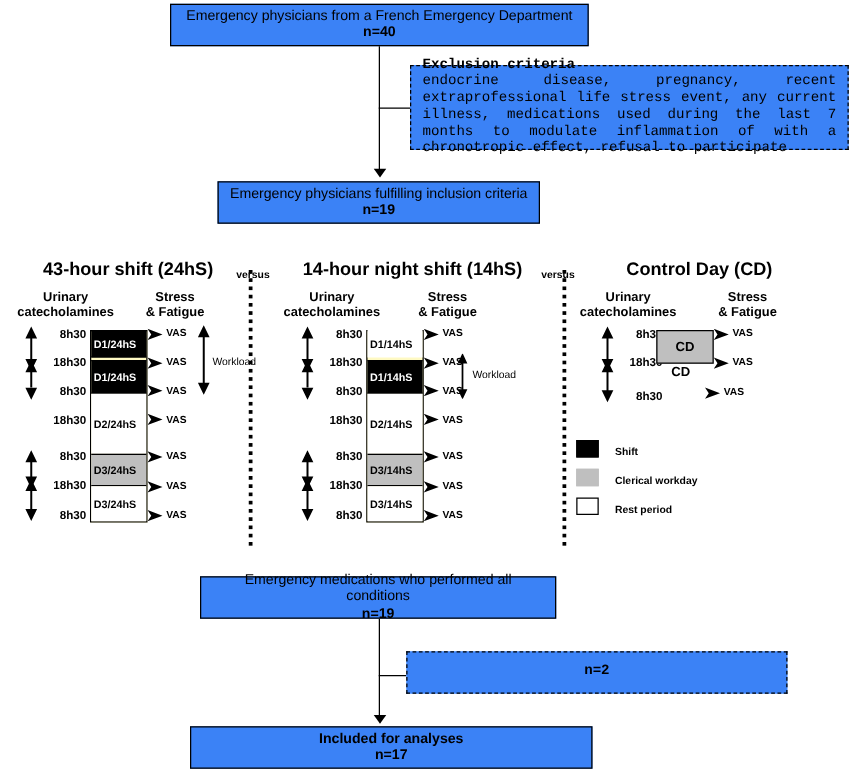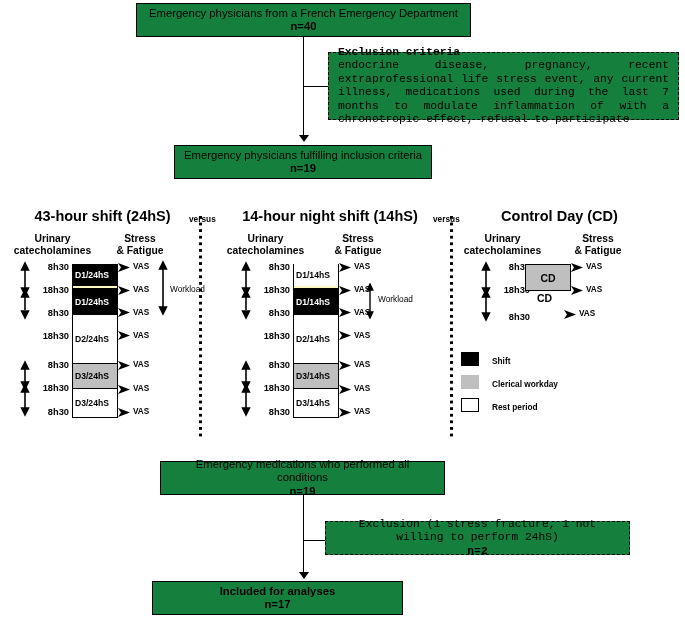--- a/index.html
+++ b/index.html
@@ -8,21 +8,21 @@
     font-family:"Liberation Sans", sans-serif;
     color:#000;
     -webkit-font-smoothing:antialiased;
   }
   .abs{position:absolute;}
 
   
   .box{
     position:absolute;
     border:1.6px solid #000;
-    background:#15803d;
+    background:#3b82f6;
     box-sizing:border-box;
     text-align:center;
     font-size:11.3px;
     line-height:13.5px;
     padding:5px 8px;
     display:flex;flex-direction:column;justify-content:center;
   }
   .box .n{font-weight:bold;}
   .box.dashed{
     border:1.5px dashed #000;
@@ -316,20 +316,19 @@
 <div class="box" style="left:160px;top:461px;width:285px;height:34px;">
   <span>Emergency medications who performed all conditions</span>
   <span class="n">n=19</span>
 </div>
 
 <div class="vline" style="left:303px;top:495px;height:80px;"></div>
 <div class="arrowdown" style="left:299px;top:572px;"></div>
 <div class="hline" style="left:303px;top:540px;width:22px;"></div>
 
 <div class="box dashed centered" style="left:325px;top:521px;width:305px;height:34px;">
-  <span>Exclusion (1 stress fracture, 1 not willing to perform 24hS)</span>
   <span class="n">n=2</span>
 </div>
 
-<div class="box" style="left:152px;top:581px;width:251px;height:34px;">
+<div class="box" style="left:152px;top:581px;width:322px;height:34px;">
   <span class="n">Included for analyses</span>
   <span class="n">n=17</span>
 </div>
 
 </body></html>

